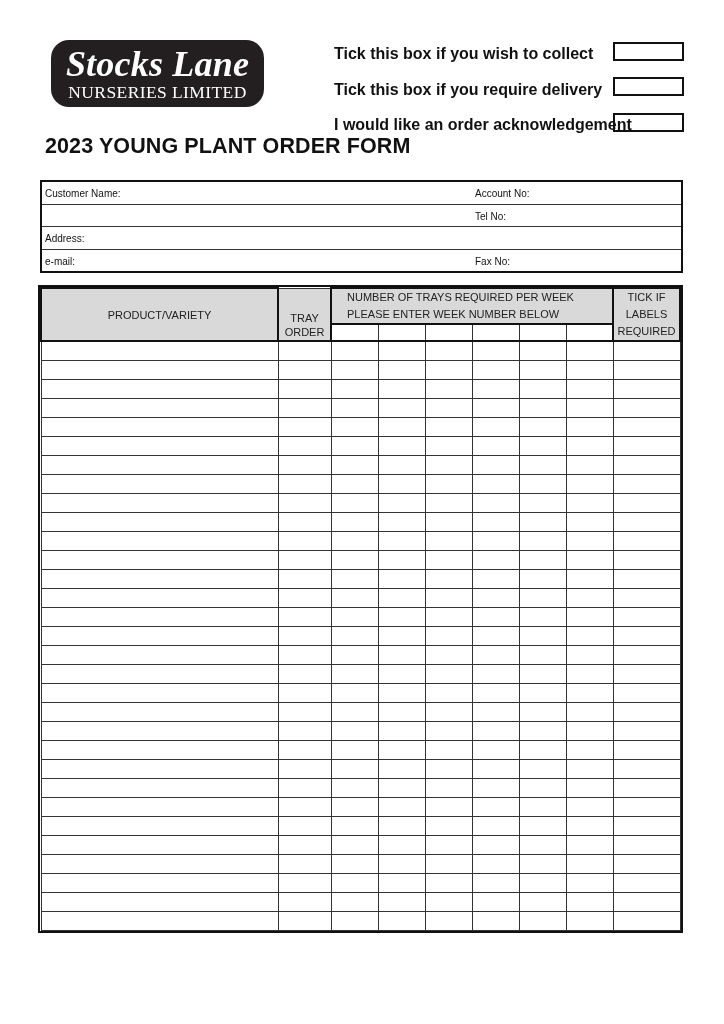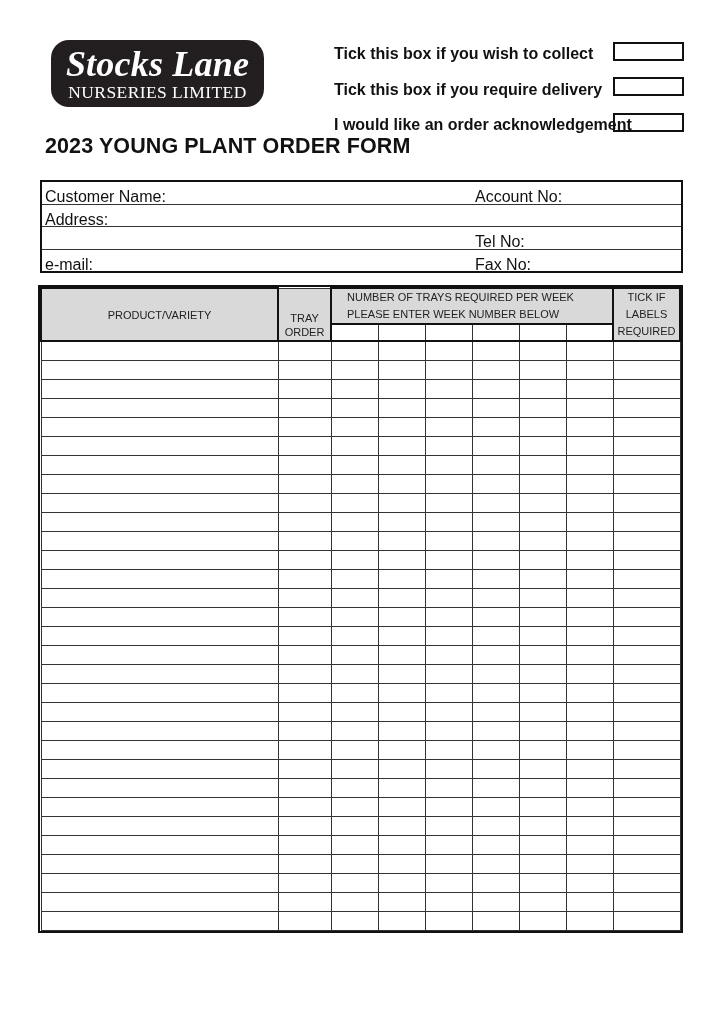--- a/index.html
+++ b/index.html
@@ -3,21 +3,21 @@
 <meta charset="utf-8">
 <style>
   html, body { margin:0; padding:0; background:#fff; }
   body { width:724px; height:1024px; position:relative; font-family:"Liberation Sans", sans-serif; color:#111; overflow:hidden; }
   .logo { position:absolute; left:51px; top:40px; width:213px; height:67px; background:#231f20; color:#fff; text-align:center; font-family:"Liberation Serif", serif;border-radius:18px; }
   .logo .l1 { font-size:36px; font-style:italic; font-weight:bold; line-height:38px; margin-top:5px; letter-spacing:0.2px; }
   .logo .l2 { font-size:17.5px; line-height:18px; letter-spacing:0.4px; }
   .opt { position:absolute; left:334px; font-size:16px; font-weight:bold; }
   .optbox { position:absolute; left:613px; width:67px; height:15px; border:2px solid #111; box-sizing:content-box; }
   .title { position:absolute; left:45px; top:134px; font-size:21.5px; font-weight:bold; letter-spacing:0.1px;text-align:right; }
-  .cust { position:absolute; left:40px; top:180px; width:639px; border:2px solid #111; font-size:16px; }
+  .cust { position:absolute; left:40px; top:180px; width:639px; border:2px solid #111; font-size:10px; }
   .cust .row { height:21.5px; border-bottom:1px solid #333; position:relative; }
   .cust .row:last-child { border-bottom:none;padding-left:18px; }
   .cust .lab { position:absolute; left:3px; top:6px; }
   .cust .rlab { position:absolute; left:433px; top:6px; }
   table.grid { position:absolute; left:40px; top:287px; border-collapse:collapse; font-size:11px; }
   table.grid td, table.grid th { border:1px solid #333; padding:0; }
   table.grid th { background:#d9d9d9; font-weight:normal; color:#222; }
   .thick { border:2px solid #111 !important; }
   table.grid tbody td { height:18px; }
   .outer { outline:2px solid #111; }
@@ -38,24 +38,24 @@
 <div class="optbox" style="top:113px"></div>
 
 <div class="title">2023 YOUNG PLANT ORDER FORM</div>
 
 <div class="cust">
   <div class="row">
     <span class="lab">Customer Name:</span>
     <span class="rlab">Account No:</span>
   </div>
   <div class="row">
-    <span class="lab">Address:</span>
+    <span class="rlab">Tel No:</span>
   </div>
   <div class="row">
-    <span class="rlab">Tel No:</span>
+    <span class="lab">Address:</span>
   </div>
   <div class="row">
     <span class="lab">e-mail:</span>
     <span class="rlab">Fax No:</span>
   </div>
 </div>
 
 <table class="grid outer" id="grid">
   <colgroup>
     <col style="width:237px">

